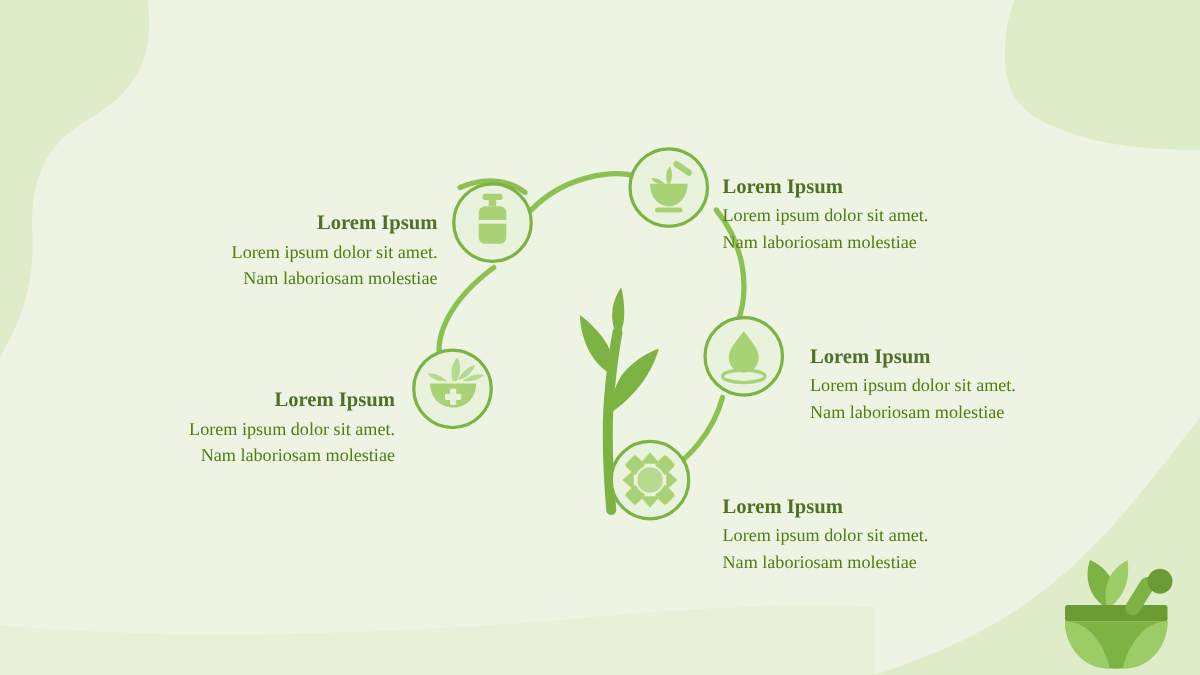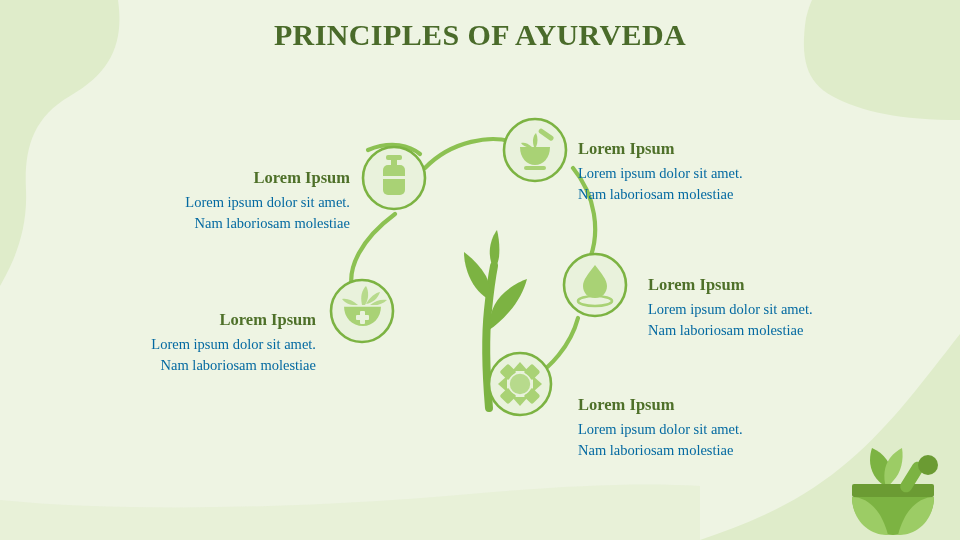--- a/index.html
+++ b/index.html
@@ -55,21 +55,21 @@
     font-weight: bold;
     color: #4e7029;
     line-height: 1.25;
     margin-bottom: 3px;
     font-family: "Liberation Serif", "DejaVu Serif", serif;
     margin-top: 32px;
   }
   .txt .bd {
     font-size: 14.5px;
     line-height: 1.45;
-    color: #0369a1;
+    color: #4d7c0f;
     font-family: "Liberation Serif", "DejaVu Serif", serif;
   }
   .txt.right-align { text-align: right; }
   .txt.left-align  { text-align: left; }
 
   
   #tb-0 { left: 118px; top: 136px; width: 232px; }
   #tb-1 { left: 578px; top: 107px; width: 256px; }
   #tb-2 { left: 648px; top: 243px; width: 250px; }
   #tb-3 { left: 578px; top: 363px; width: 250px; }
@@ -182,21 +182,20 @@
       <path d="M852,497 h82 c0,22 -18,38 -41,38 c-23,0 -41,-16 -41,-38 Z" fill="#7cb342"></path>
       <path d="M852,497 c16,0 30,14 36,38 h-1 c-19,0 -35,-16 -35,-38 Z" fill="#9ccc65"></path>
       <path d="M934,497 c-16,0 -30,14 -36,38 h1 c19,0 35,-16 35,-38 Z" fill="#9ccc65"></path>
       <g>
         <rect x="906" y="460" width="12" height="34" rx="6" fill="#7cb342" transform="rotate(32 912 477)"></rect>
         <circle cx="928" cy="465" r="10" fill="#6b9b33"></circle>
       </g>
     </g>
   </svg>
 
-  <div id="title">PRINCIPLES OF AYURVEDA</div>
 
   <div class="txt right-align" id="tb-0">
     <div class="hd">Lorem Ipsum</div>
     <div class="bd">Lorem ipsum dolor sit amet.</div>
     <div class="bd">Nam laboriosam molestiae</div>
   </div>
 
   <div class="txt left-align" id="tb-1">
     <div class="hd">Lorem Ipsum</div>
     <div class="bd">Lorem ipsum dolor sit amet.</div>

